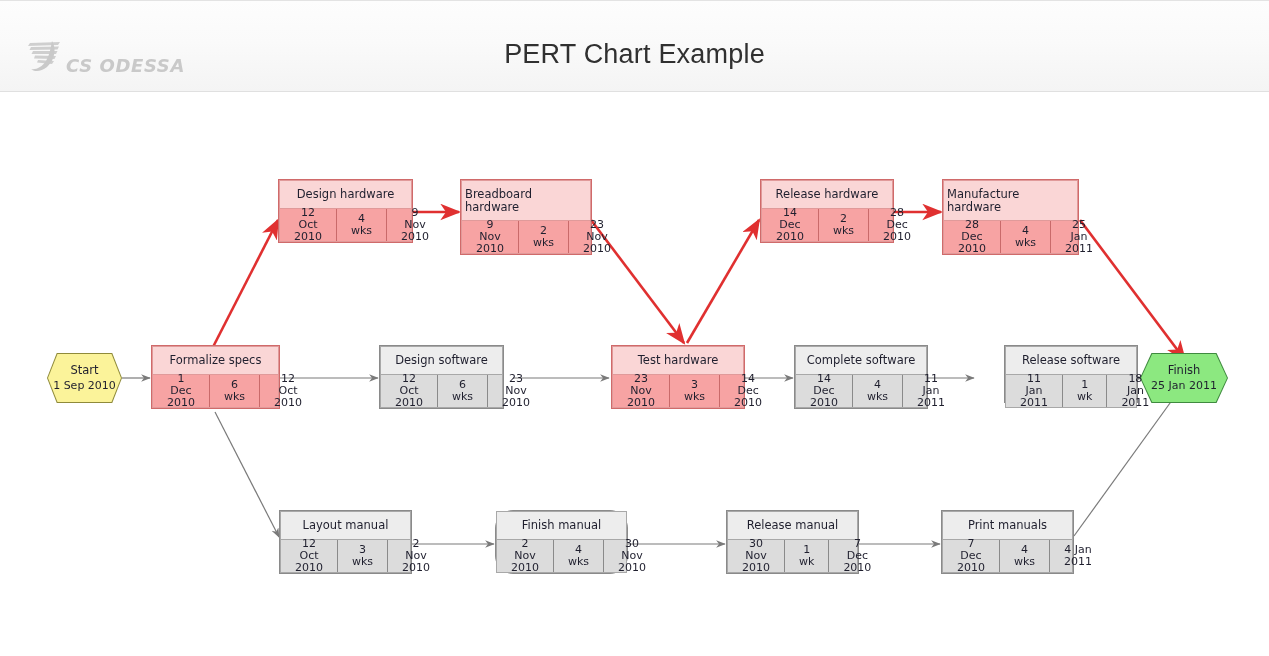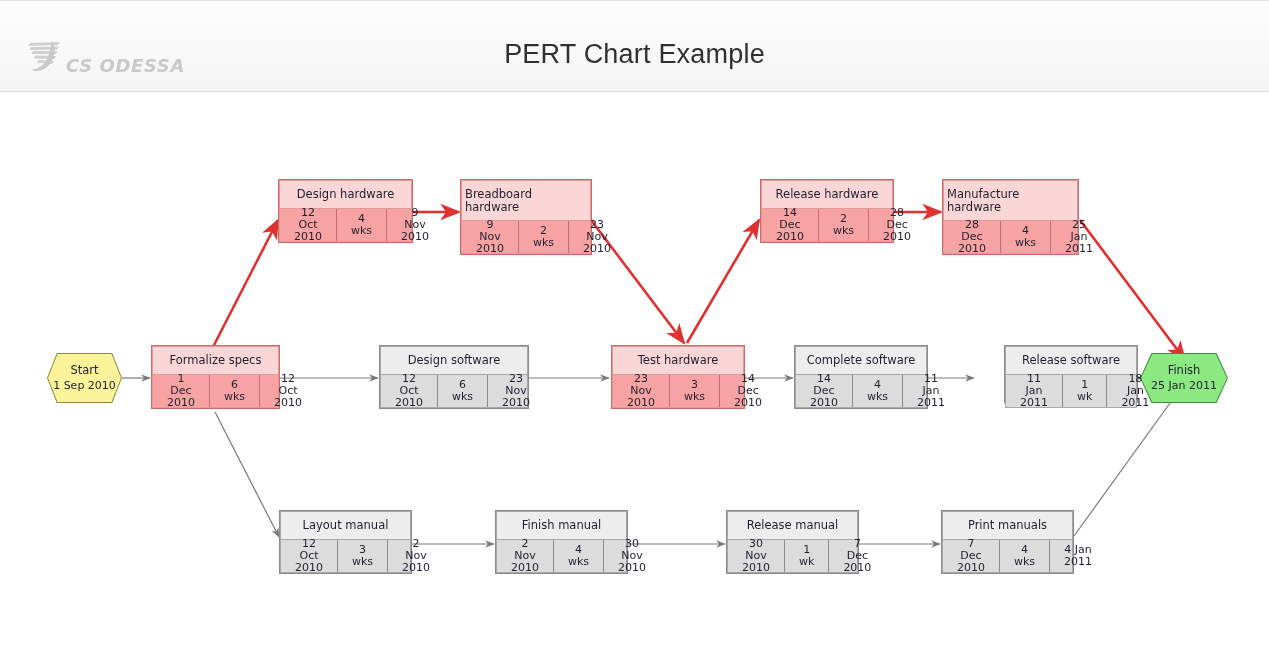--- a/index.html
+++ b/index.html
@@ -296,21 +296,21 @@
       <div class="t-title">Formalize specs</div>
       <div class="t-row">
         <div class="t-cell c-start">1 Dec
 2010</div>
         <div class="t-cell c-dur">6 wks</div>
         <div class="t-cell c-end">12 Oct
 2010</div>
       </div>
     </div>
 
-    <div class="task" style="left:379px; top:253px; width:150px; height:64px;">
+    <div class="task" style="left:379px; top:253px; width:125px; height:64px;">
       <div class="t-title">Design software</div>
       <div class="t-row">
         <div class="t-cell c-start">12 Oct
 2010</div>
         <div class="t-cell c-dur">6 wks</div>
         <div class="t-cell c-end">23 Nov
 2010</div>
       </div>
     </div>
 
@@ -351,21 +351,21 @@
       <div class="t-title">Layout manual</div>
       <div class="t-row">
         <div class="t-cell c-start">12 Oct
 2010</div>
         <div class="t-cell c-dur">3 wks</div>
         <div class="t-cell c-end">2 Nov
 2010</div>
       </div>
     </div>
 
-    <div class="task" style="left:495px; top:418px; width:133px; height:64px;">
+    <div class="task" style="left:495px; top:418px; width:133px; height:64px;border-radius:18px;">
       <div class="t-title">Finish manual</div>
       <div class="t-row">
         <div class="t-cell c-start">2 Nov
 2010</div>
         <div class="t-cell c-dur">4 wks</div>
         <div class="t-cell c-end">30 Nov
 2010</div>
       </div>
     </div>
 

